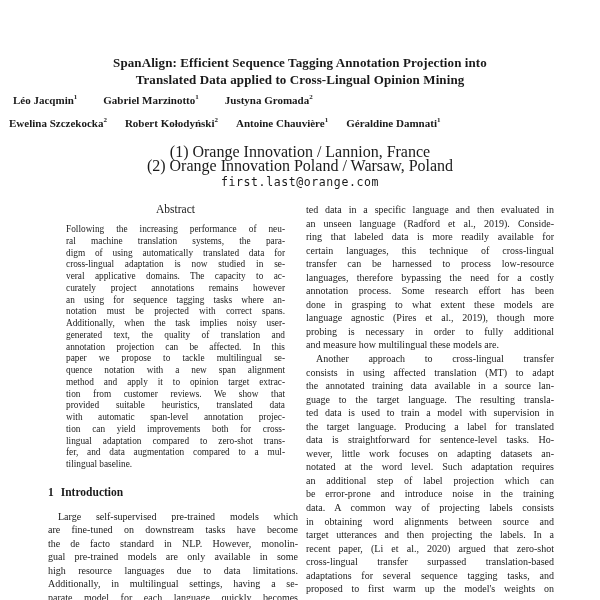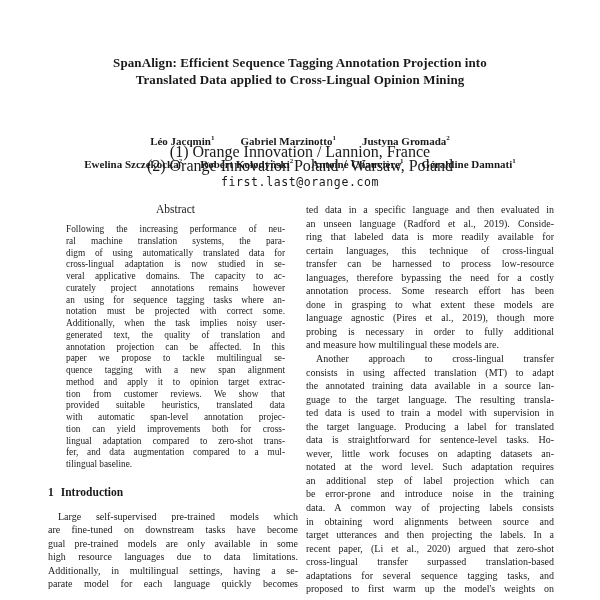--- a/index.html
+++ b/index.html
@@ -19,25 +19,24 @@
     top: 55px; left: 0; right: 0;
     text-align: center;
     font-weight: bold;
     font-size: 13px;
     line-height: 16.5px;
     letter-spacing: 0.1px;
   }
   .authors-row {
     position: absolute;
     left: 0; right: 0;
-    text-align: center;
+    text-align: left;
     font-weight: bold;
     font-size: 11px;
     white-space: nowrap;
-    margin-top: 41px;
   }
   .authors-row.row1 { top: 94px; }
   .authors-row.row2 { top: 117px; }
   .authors-row.row1 .author { margin: 0 13px; }
   .authors-row.row2 .author { margin: 0 9px; }
   .author sup { font-size: 7px; vertical-align: super; line-height: 0; }
   .affiliations {
     position: absolute;
     top: 145px; left: 0; right: 0;
     text-align: center;
@@ -116,41 +115,42 @@
   <div class="col col-left">
     <div class="abstract-heading">Abstract</div>
     <div class="abstract-body tblock soft-last">
         <div class="tline">Following the increasing performance of neu-</div>
         <div class="tline">ral machine translation systems, the para-</div>
         <div class="tline">digm of using automatically translated data for</div>
         <div class="tline">cross-lingual adaptation is now studied in se-</div>
         <div class="tline">veral applicative domains. The capacity to ac-</div>
         <div class="tline">curately project annotations remains however</div>
         <div class="tline">an using for sequence tagging tasks where an-</div>
-        <div class="tline">notation must be projected with correct some.</div>
+        <div class="tline">notation must be projected with correct spans.</div>
         <div class="tline">Additionally, when the task implies noisy user-</div>
         <div class="tline">generated text, the quality of translation and</div>
         <div class="tline">annotation projection can be affected. In this</div>
         <div class="tline">paper we propose to tackle multilingual se-</div>
-        <div class="tline">quence tagging with a new span alignment</div>
+        <div class="tline">quence notation with a new span alignment</div>
         <div class="tline">method and apply it to opinion target extrac-</div>
         <div class="tline">tion from customer reviews. We show that</div>
         <div class="tline">provided suitable heuristics, translated data</div>
         <div class="tline">with automatic span-level annotation projec-</div>
         <div class="tline">tion can yield improvements both for cross-</div>
         <div class="tline">lingual adaptation compared to zero-shot trans-</div>
         <div class="tline">fer, and data augmentation compared to a mul-</div>
         <div class="tline">tilingual baseline.</div>
       </div>
     <div class="section-heading">
       <span class="sec-num">1</span><span class="sec-title">Introduction</span>
     </div>
     <div class="body-par tblock indent-first">
         <div class="tline">Large self-supervised pre-trained models which</div>
         <div class="tline">are fine-tuned on downstream tasks have become</div>
+        <div class="tline">the de facto standard in NLP. However, monolin-</div>
         <div class="tline">gual pre-trained models are only available in some</div>
         <div class="tline">high resource languages due to data limitations.</div>
         <div class="tline">Additionally, in multilingual settings, having a se-</div>
         <div class="tline">parate model for each language quickly becomes</div>
       </div>
   </div>
 
   <div class="col col-right">
     <div class="body-par tblock soft-last">
         <div class="tline">ted data in a specific language and then evaluated in</div>

